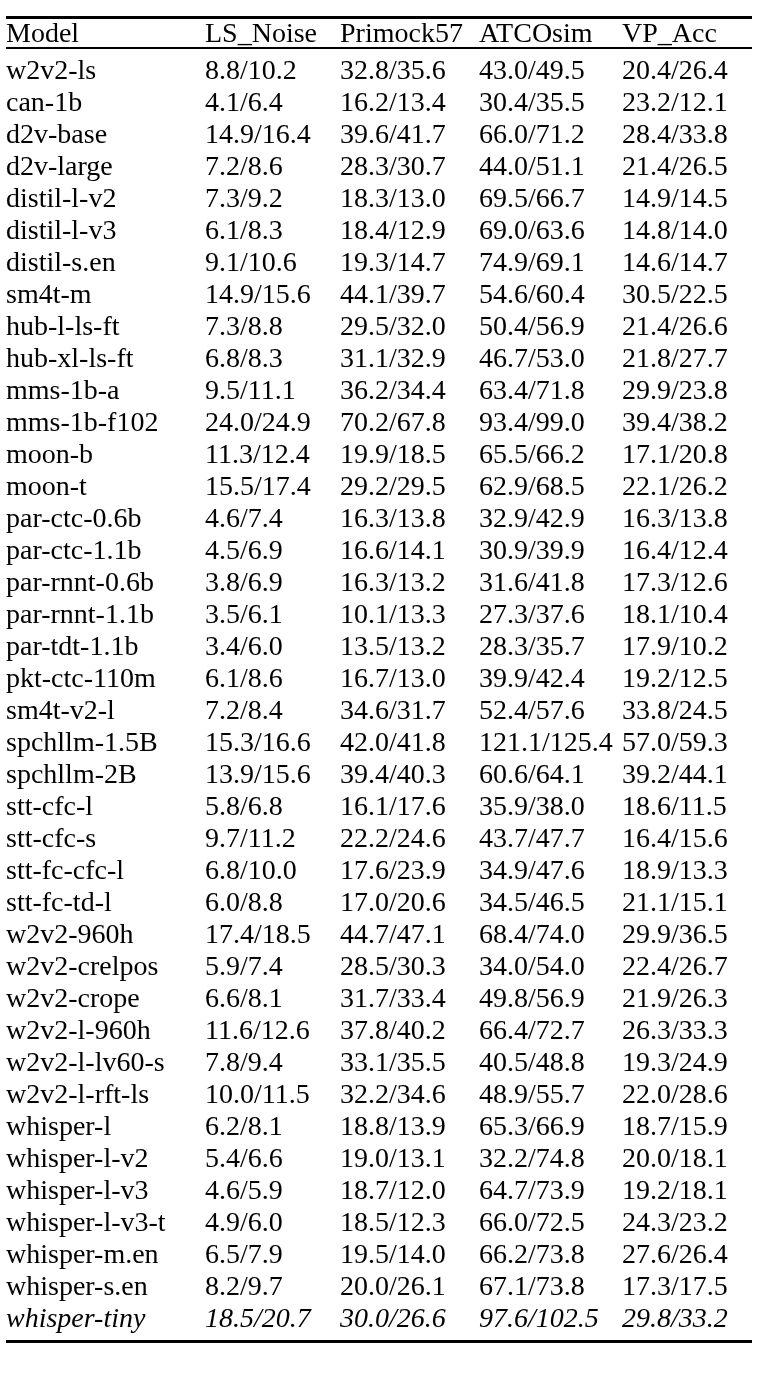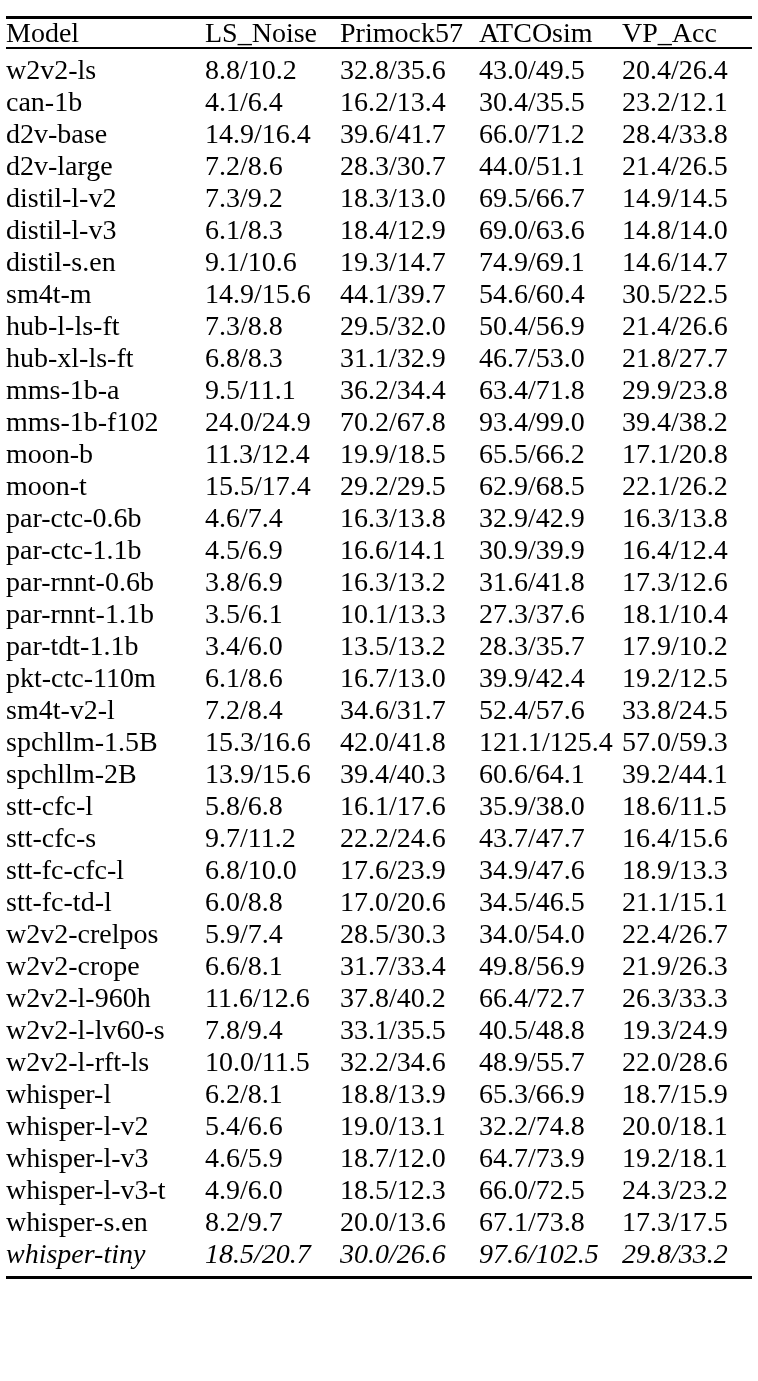--- a/index.html
+++ b/index.html
@@ -251,20 +251,27 @@
           <td class="col-metric">18.9/13.3</td>
         </tr>
         <tr>
           <td class="col-model">stt-fc-td-l</td>
           <td class="col-metric">6.0/8.8</td>
           <td class="col-metric">17.0/20.6</td>
           <td class="col-metric">34.5/46.5</td>
           <td class="col-metric">21.1/15.1</td>
         </tr>
         <tr>
+          <td class="col-model">w2v2-960h</td>
+          <td class="col-metric">17.4/18.5</td>
+          <td class="col-metric">44.7/47.1</td>
+          <td class="col-metric">68.4/74.0</td>
+          <td class="col-metric">29.9/36.5</td>
+        </tr>
+        <tr>
           <td class="col-model">w2v2-crelpos</td>
           <td class="col-metric">5.9/7.4</td>
           <td class="col-metric">28.5/30.3</td>
           <td class="col-metric">34.0/54.0</td>
           <td class="col-metric">22.4/26.7</td>
         </tr>
         <tr>
           <td class="col-model">w2v2-crope</td>
           <td class="col-metric">6.6/8.1</td>
           <td class="col-metric">31.7/33.4</td>
@@ -314,23 +321,30 @@
           <td class="col-metric">19.2/18.1</td>
         </tr>
         <tr>
           <td class="col-model">whisper-l-v3-t</td>
           <td class="col-metric">4.9/6.0</td>
           <td class="col-metric">18.5/12.3</td>
           <td class="col-metric">66.0/72.5</td>
           <td class="col-metric">24.3/23.2</td>
         </tr>
         <tr>
+          <td class="col-model">whisper-m.en</td>
+          <td class="col-metric">6.5/7.9</td>
+          <td class="col-metric">19.5/14.0</td>
+          <td class="col-metric">66.2/73.8</td>
+          <td class="col-metric">27.6/26.4</td>
+        </tr>
+        <tr>
           <td class="col-model">whisper-s.en</td>
           <td class="col-metric">8.2/9.7</td>
-          <td class="col-metric">20.0/13.6</td>
+          <td class="col-metric">20.0/26.1</td>
           <td class="col-metric">67.1/73.8</td>
           <td class="col-metric">17.3/17.5</td>
         </tr>
         <tr>
           <td class="col-model">whisper-tiny</td>
           <td class="col-metric">18.5/20.7</td>
           <td class="col-metric">30.0/26.6</td>
           <td class="col-metric">97.6/102.5</td>
           <td class="col-metric">29.8/33.2</td>
         </tr>

